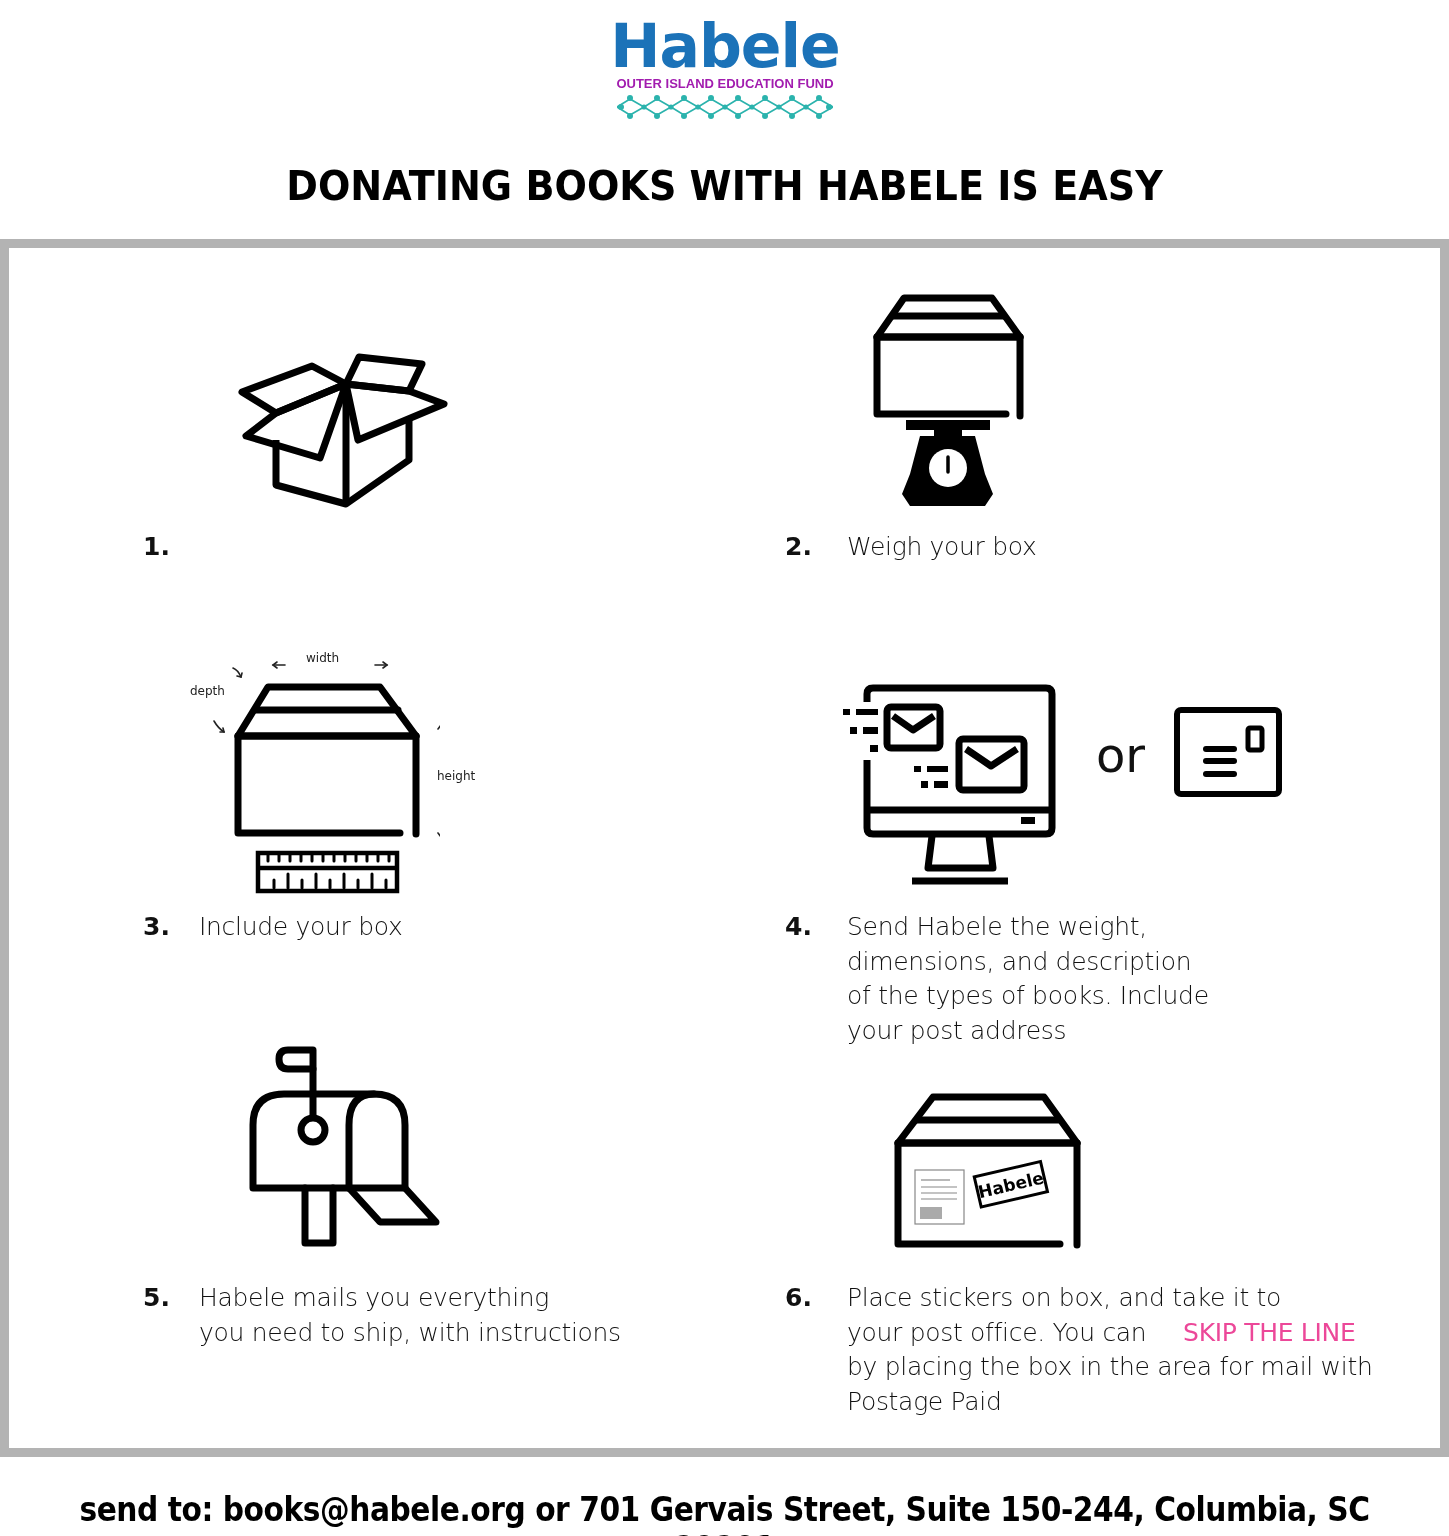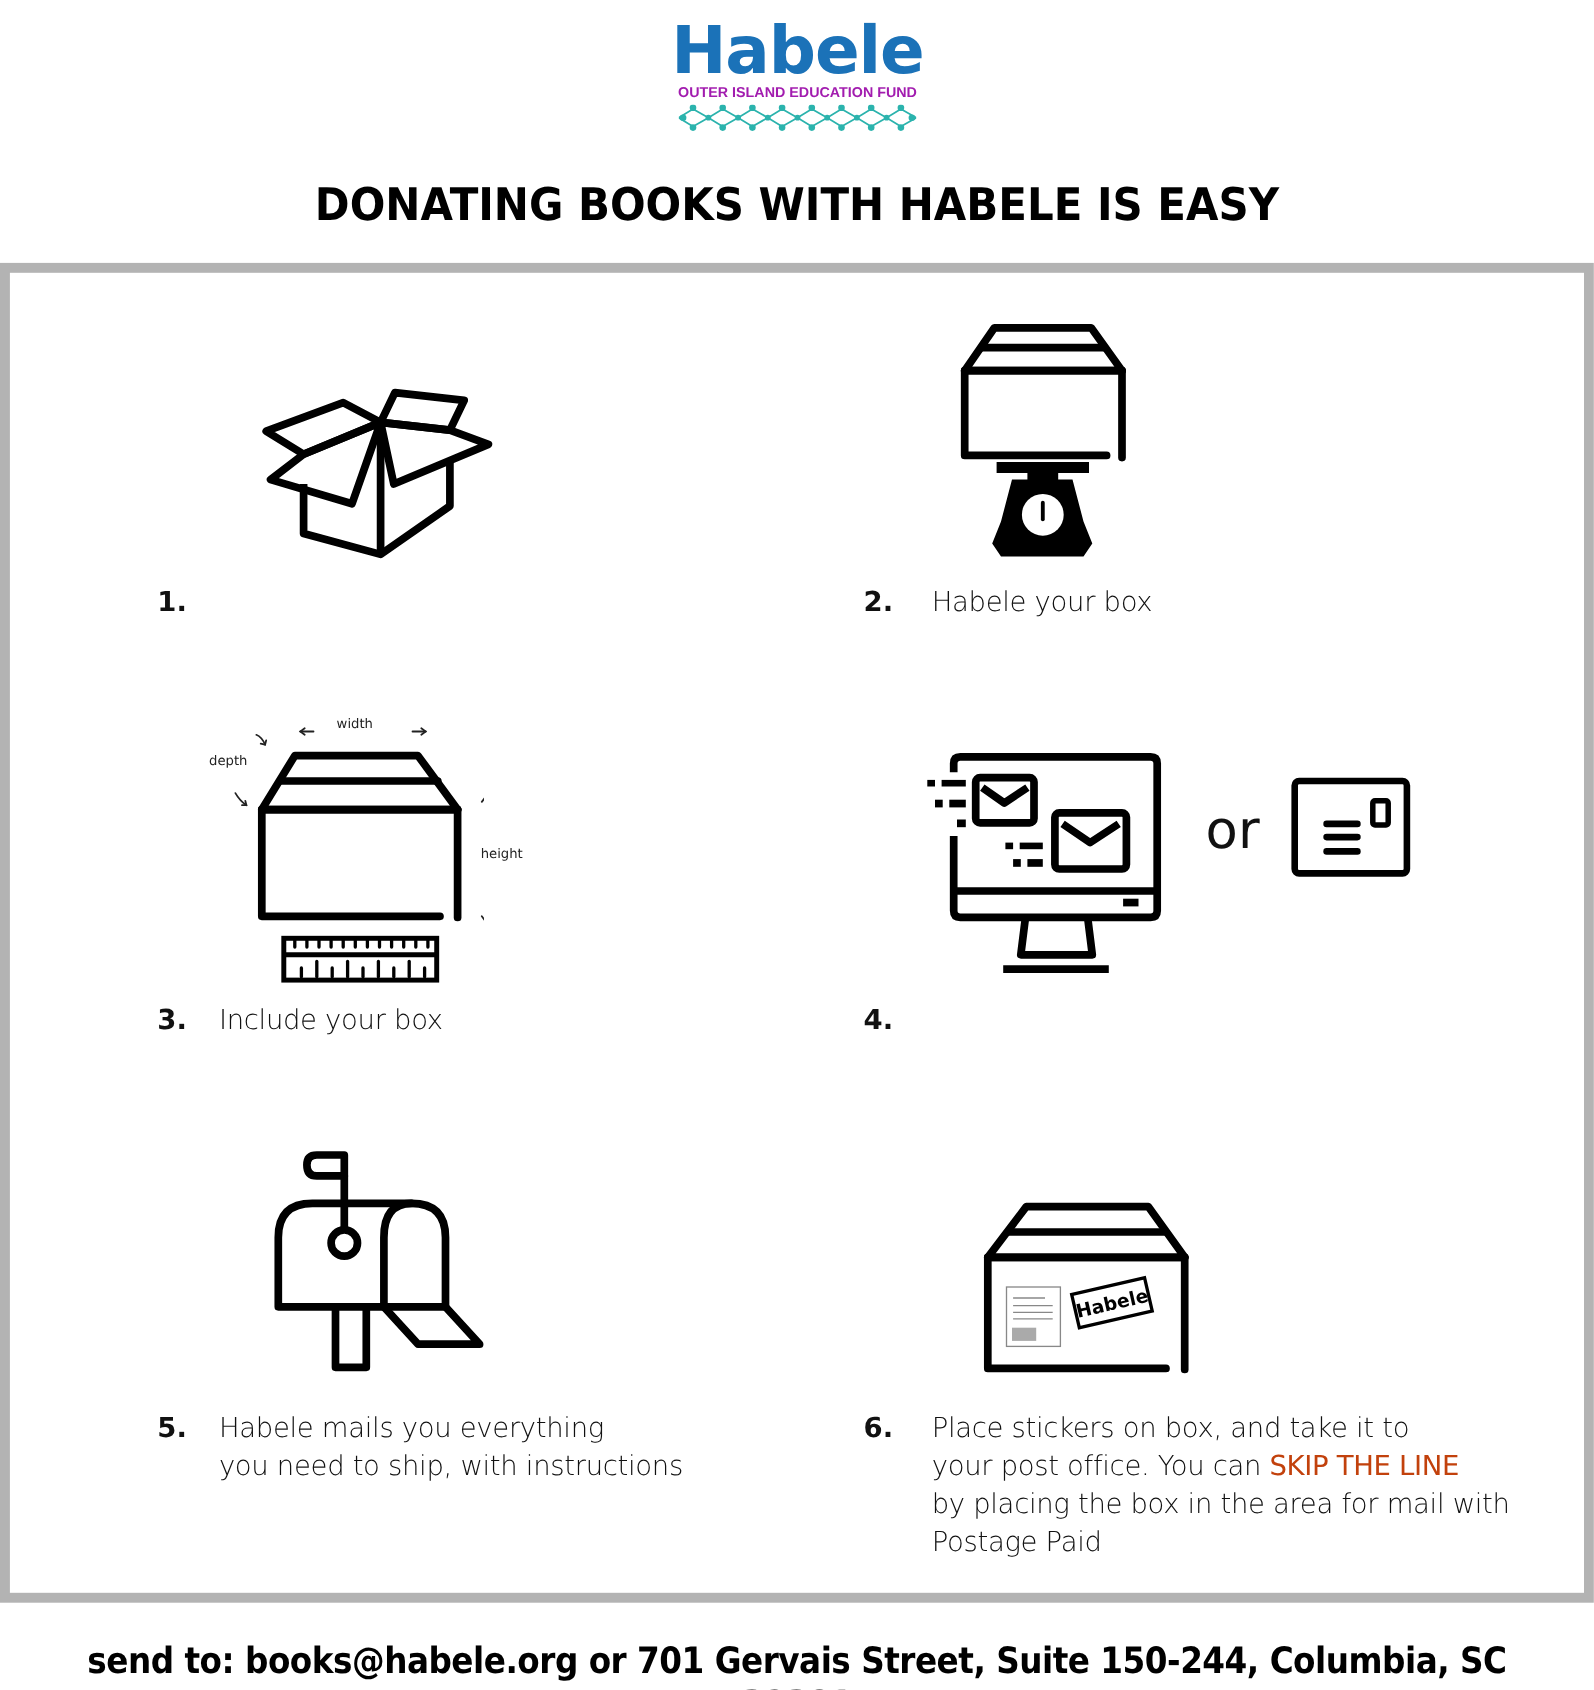--- a/index.html
+++ b/index.html
@@ -19,21 +19,21 @@
 
   
   .frame { position: absolute; left: 0; top: 239px; width: 1449px; height: 1218px;
            border: 9px solid #b3b3b3; background: #fff; }
 
   
   .icon { position: absolute; }
   .step { position: absolute; font-family: "DejaVu Sans", sans-serif; font-size: 25px; line-height: 34.5px; color: #111; font-weight: 300; }
   .step .num { position: absolute; left: 0; top: 0; font-weight: bold; }
   .step .txt { position: absolute; left: 56px; top: 0; white-space: pre-line; letter-spacing: -0.3px; }
-  .step .strong { font-weight: normal; color: #c2410c; }
+  .step .strong { font-weight: normal; color: #ec4899; margin-left: 29px; }
 
   .dim-label { position: absolute; font-size: 12px; color: #222; font-family: "DejaVu Sans", sans-serif; }
   .or-label { position: absolute; font-size: 48px; color: #111; font-family: "DejaVu Sans", sans-serif; }
 
   
   .footer { position: absolute; left: 0; width: 1449px; top: 1490px; text-align: center;
             font-family: "DejaVu Sans", sans-serif; font-weight: bold; font-size: 33px; color: #000;
             transform: scaleX(0.9); letter-spacing: -0.5px; }
 </style>
 </head>
@@ -104,21 +104,21 @@
   <circle cx="948" cy="468" r="19" fill="#fff"></circle>
   <line x1="948" y1="457" x2="948" y2="472" stroke="#000" stroke-width="3.5" stroke-linecap="round"></line>
 </svg>
 
 <div class="step" style="left:143px;top:530px;width:520px;height:75px">
   <span class="num">1.</span>
 </div>
 
 <div class="step" style="left:785px;top:530px;width:520px;height:40px">
   <span class="num">2.</span>
-  <span class="txt" style="left:62px">Habele your box</span>
+  <span class="txt" style="left:62px">Weigh your box</span>
 </div>
 
 <svg class="icon" style="left:200px;top:660px" width="240" height="240" viewBox="200 660 240 240">
   <g fill="none" stroke="#000" stroke-width="7" stroke-linejoin="round" stroke-linecap="round">
     <polyline points="238,736 238,833 400,833"></polyline>
     <line x1="416" y1="736" x2="416" y2="834"></line>
     <polygon points="238,736 268,687 380,687 416,736"></polygon>
     <line x1="256" y1="710" x2="398" y2="710"></line>
     <line x1="238" y1="736" x2="416" y2="736"></line>
   </g>
@@ -205,20 +205,24 @@
   </g>
 </svg>
 
 <div class="step" style="left:143px;top:910px;width:520px;height:40px">
   <span class="num">3.</span>
   <span class="txt">Include your box</span>
 </div>
 
 <div class="step" style="left:785px;top:910px;width:560px;height:140px">
   <span class="num">4.</span>
+  <span class="txt" style="left:62px">Send Habele the weight,
+dimensions, and description
+of the types of books. Include
+your post address</span>
 </div>
 
 <svg class="icon" style="left:240px;top:1042px" width="205" height="210" viewBox="240 1042 205 210">
   <g fill="none" stroke="#000" stroke-width="7" stroke-linejoin="round" stroke-linecap="round">
     <path d="M313,1069 L313,1050 L288,1050 Q279,1050 279,1059 Q279,1069 288,1069 Z"></path>
     <line x1="313" y1="1069" x2="313" y2="1117"></line>
     <circle cx="313" cy="1130" r="12"></circle>
     <path d="M253,1188 L253,1125 Q253,1094 284,1094 L374,1094 Q405,1094 405,1125 L405,1188 Z"></path>
     <path d="M349,1188 L349,1125 Q349,1094 374,1094"></path>
     <polyline points="305,1188 305,1243 333,1243 333,1188"></polyline>

